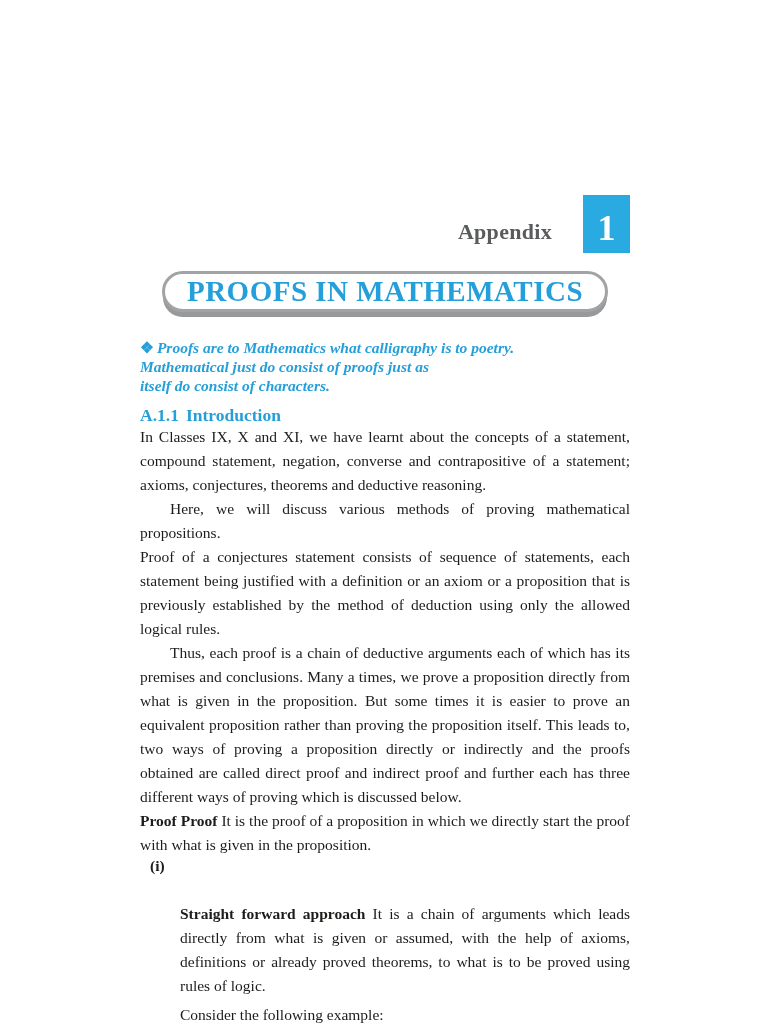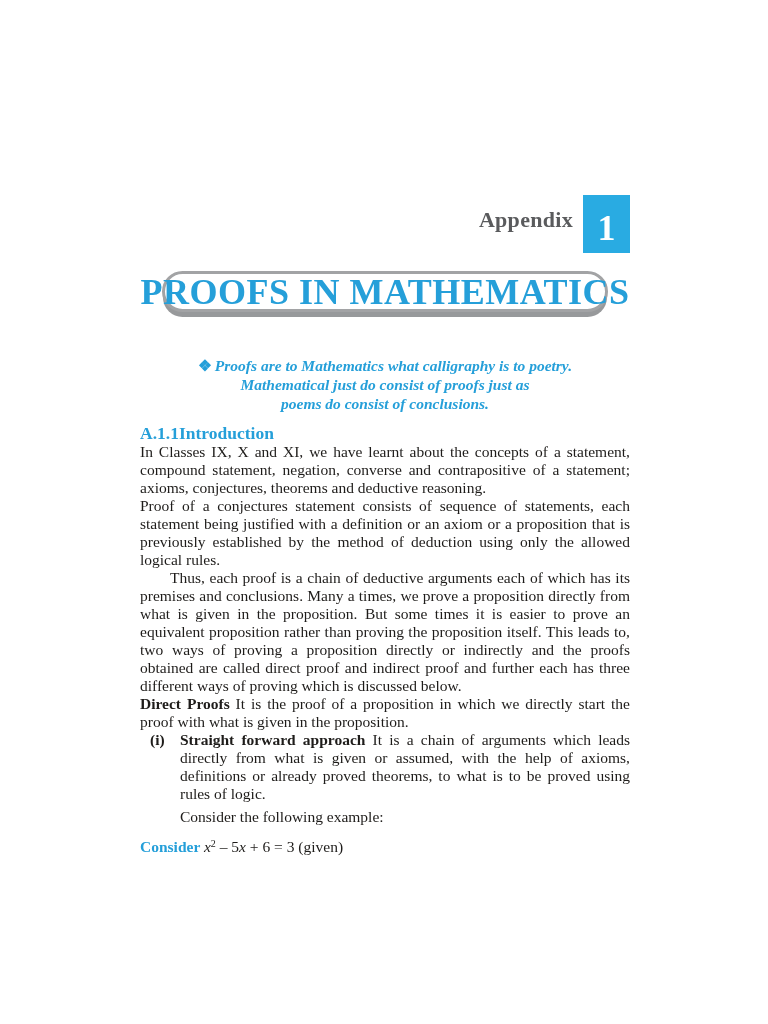--- a/index.html
+++ b/index.html
@@ -15,22 +15,22 @@
   body{
     width:768px;height:1024px;overflow:hidden;
     font-family:"Liberation Serif","DejaVu Serif",serif;
     color:var(--body-text);
   }
   .page{position:relative;width:768px;height:1024px;background:#fff;}
   .content{margin:0 138px 0 140px;width:490px;}
 
   
   .appendix-row{
-    display:flex;justify-content:flex-end;align-items:center;
-    margin-top:195px;height:58px;
+    display:flex;justify-content:flex-end;align-items:flex-end;
+    margin-top:195px;height:58px;gap:21px;
   }
   .appendix-label{
     font-size:22px;font-weight:bold;color:var(--appendix-gray);
     margin:0 10px 8px 0;letter-spacing:0.3px;
   }
   .appendix-box{
     width:47px;height:58px;background:var(--box-blue);
     display:flex;align-items:center;justify-content:center;
     padding-top:8px;
   }
@@ -40,56 +40,56 @@
 
   
   .title-pill{
     margin:18px auto 0 auto;width:446px;height:41px;
     border:3px solid var(--pill-border);border-radius:21px;
     background:#fff;
     box-shadow:0 6px 0 -1px var(--pill-shadow);
     display:flex;align-items:center;justify-content:center;
   }
   .title-text{
-    color:var(--accent);font-size:36px;font-weight:bold;
+    color:var(--accent);font-size:29px;font-weight:bold;
     letter-spacing:0.5px;white-space:nowrap;
   }
 
   
   .quote{
-    margin-top:44px;text-align:center;
+    margin-top:26px;text-align:left;
     color:var(--accent);font-weight:bold;font-style:italic;
     font-size:15.5px;line-height:19px;
   }
   .diamond{font-style:normal;}
   .diamond.lead{margin-right:3px;}
   .diamond.trail{margin-left:6px;}
 
   
   .section-heading{
     margin-top:10px;color:var(--accent);font-weight:bold;
     font-size:17.5px;line-height:20px;
   }
-  .section-heading .h-label{}
+  .section-heading .h-label{margin-left:7px;}
   .body-par{
-    font-size:15.5px;line-height:18px;text-align:justify;
+    font-size:15.5px;line-height:24px;text-align:justify;
     color:var(--body-text);
   }
   .indent{text-indent:30px;}
   .mt-h{margin-top:10px;}
 
   .run-b{font-weight:bold;}
   .run-i{font-style:italic;}
   .run-sup{font-size:10px;vertical-align:5px;}
   .run-ab{font-weight:bold;color:var(--accent);}
 
   
   .list-item{display:flex;padding-left:10px;}
   .item-label{flex:none;width:30px;font-weight:bold;font-size:15.5px;line-height:18.7px;}
-  .item-body{flex:1;}
+  .item-body{flex:1;margin-top:45px;}
 
   .consider{margin-top:5px;padding-left:40px;}
   .example-line{margin-top:10px;}
   .solution-line{margin-top:9px;}
 </style>
 </head>
 <body>
 
 <div class="page">
   <div class="content">
@@ -103,31 +103,32 @@
 
     <div class="title-pill">
       <span class="title-text">PROOFS IN MATHEMATICS</span>
     </div>
 
     <div class="quote">
       <div class="quote-line">
         <span class="diamond lead">❖</span><span>Proofs are to Mathematics what calligraphy is to poetry.</span>
       </div>
       <div class="quote-line">Mathematical just do consist of proofs just as</div>
-      <div class="quote-line">poems do consist of conclusions.</div>
+      <div class="quote-line">itself do consist of characters.</div>
     </div>
 
     <div class="section-heading mt-h">
       <span class="h-num">A.1.1</span><span class="h-label">Introduction</span>
     </div>
     <p class="body-par">In Classes IX, X and XI, we have learnt about the concepts of a statement, compound statement, negation, converse and contrapositive of a statement; axioms, conjectures, theorems and deductive reasoning.</p>
+    <p class="body-par indent">Here, we will discuss various methods of proving mathematical propositions.</p>
 
     <p class="body-par">Proof of a conjectures statement consists of sequence of statements, each statement being justified with a definition or an axiom or a proposition that is previously established by the method of deduction using only the allowed logical rules.</p>
     <p class="body-par indent">Thus, each proof is a chain of deductive arguments each of which has its premises and conclusions. Many a times, we prove a proposition directly from what is given in the proposition. But some times it is easier to prove an equivalent proposition rather than proving the proposition itself. This leads to, two ways of proving a proposition directly or indirectly and the proofs obtained are called direct proof and indirect proof and further each has three different ways of proving which is discussed below.</p>
-    <p class="body-par"><span class="run-b">Direct Proofs  </span><span>It is the proof of a proposition in which we directly start the proof with what is given in the proposition.</span></p>
+    <p class="body-par"><span class="run-b">Proof Proof  </span><span>It is the proof of a proposition in which we directly start the proof with what is given in the proposition.</span></p>
 
     <div class="list-item">
       <span class="item-label">(i)</span>
       <div class="item-body body-par"><span class="run-b">Straight forward approach </span><span>It is a chain of arguments which leads directly from what is given or assumed, with the help of axioms, definitions or already proved theorems, to what is to be proved using rules of logic.</span></div>
     </div>
 
     <p class="body-par consider">Consider the following example:</p>
 
 
     <p class="body-par solution-line"><span class="run-ab">Consider </span><span class="run-i">x</span><span class="run-sup">2</span><span> – 5</span><span class="run-i">x</span><span> + 6 = 3 (given)</span></p>

